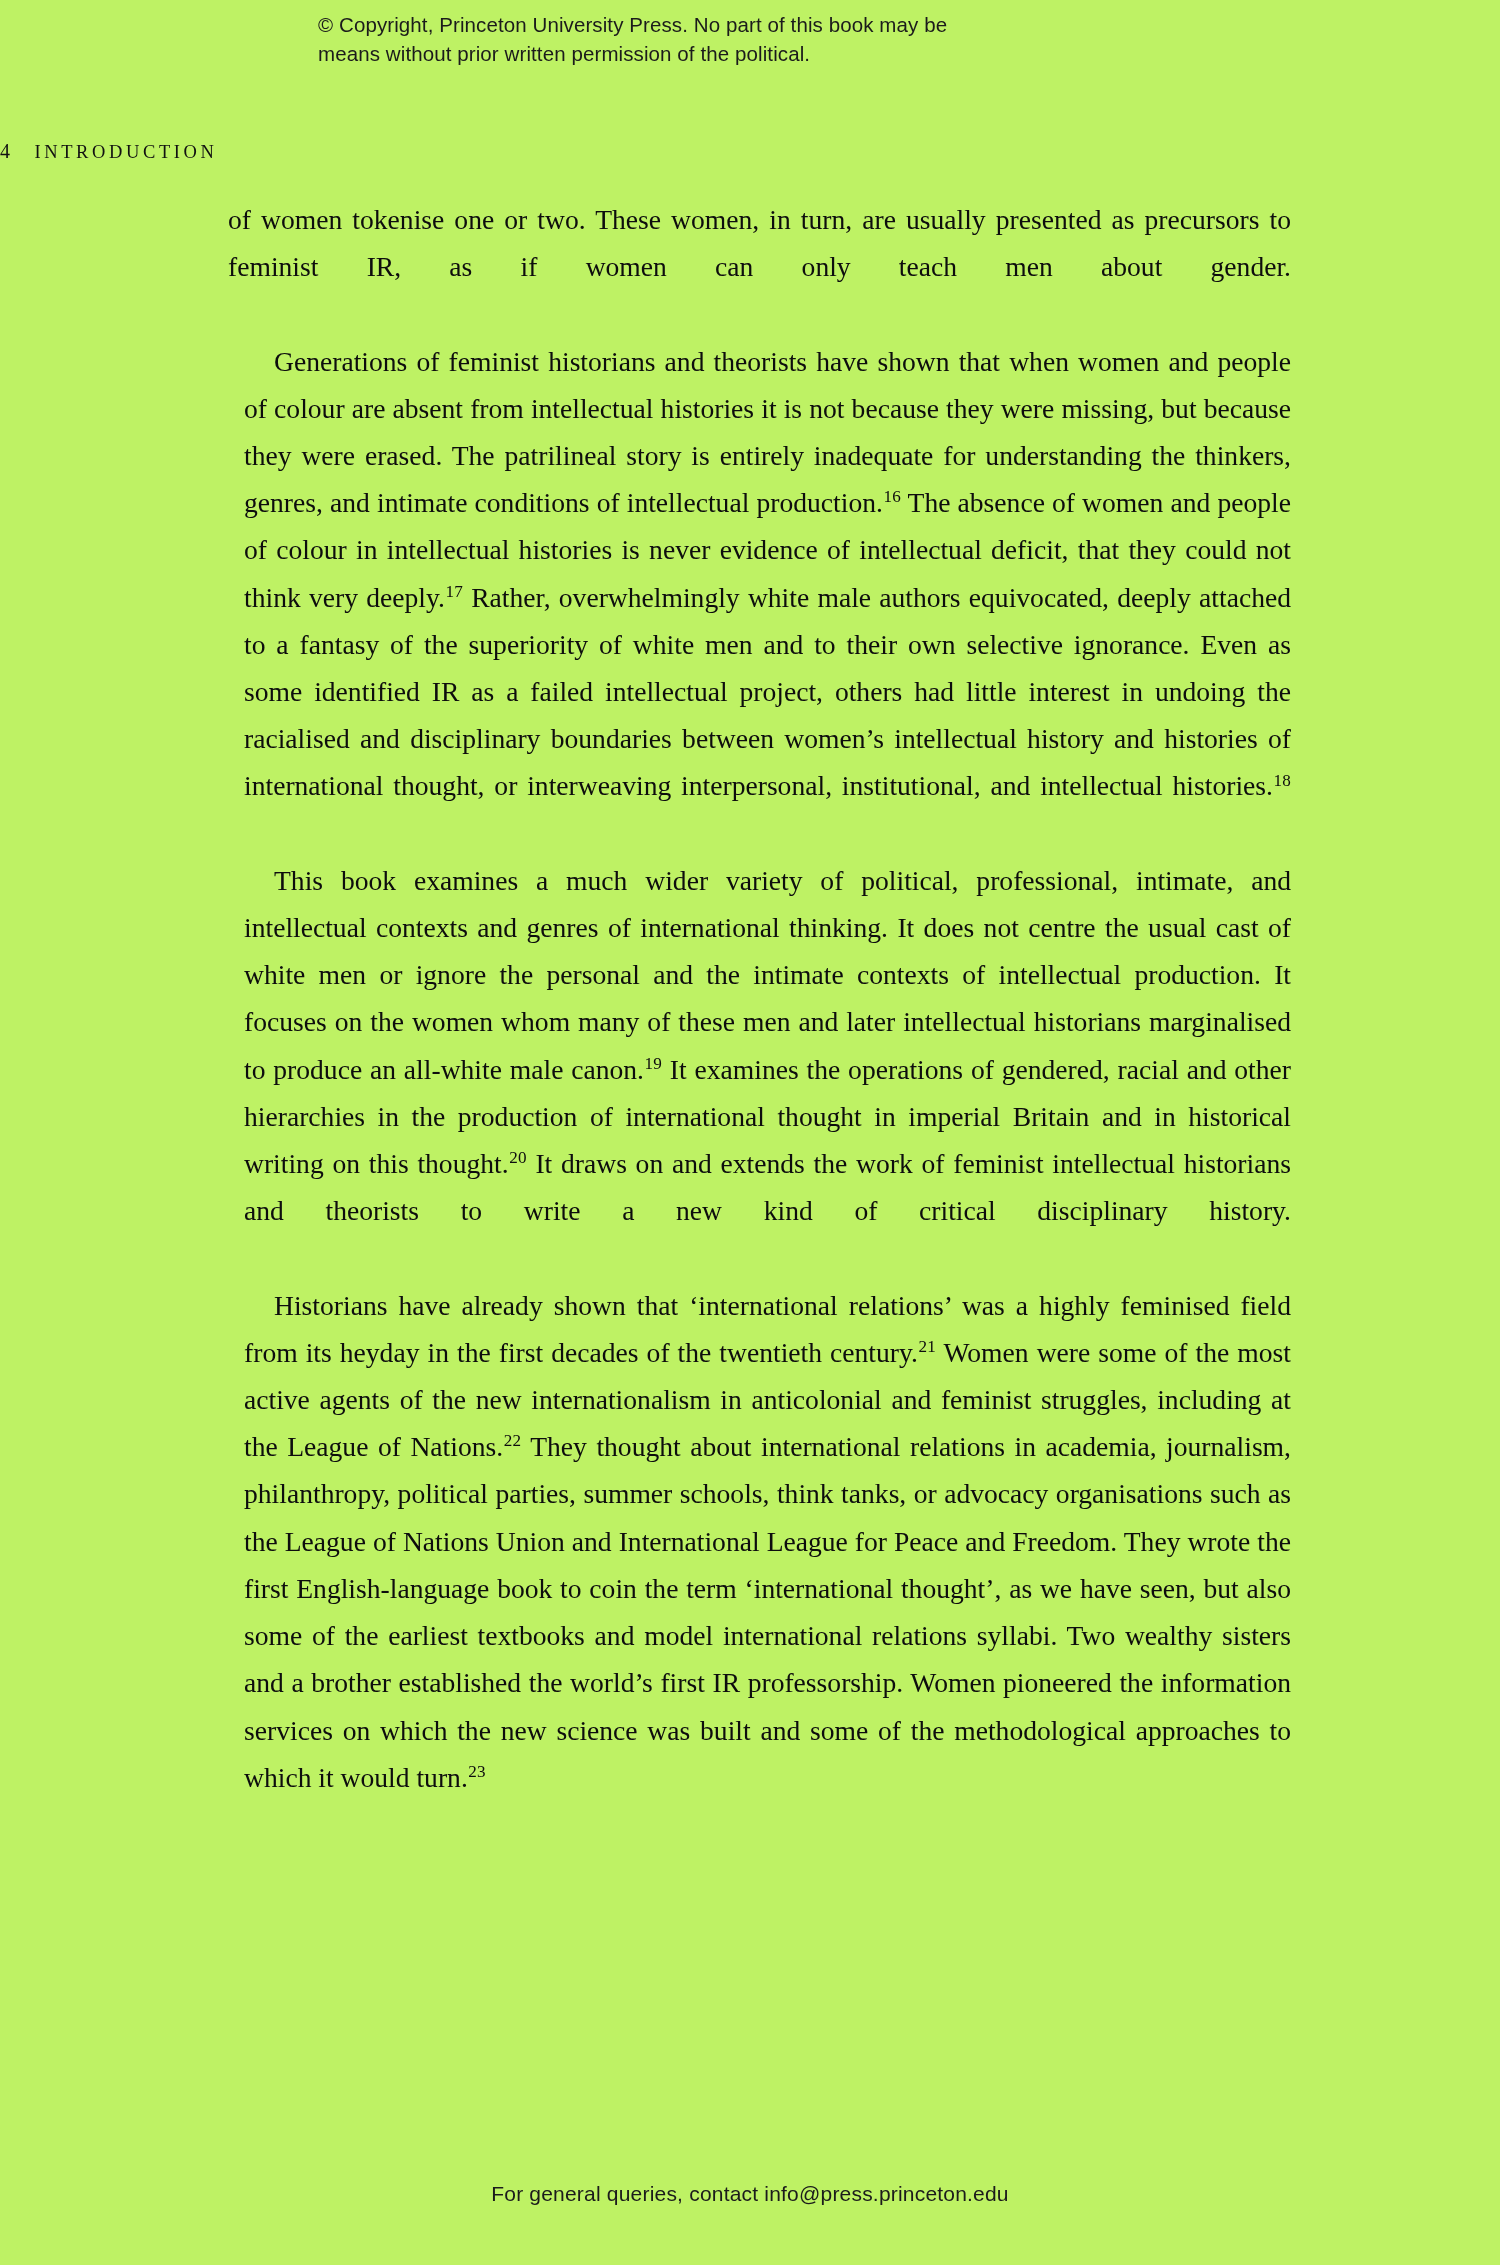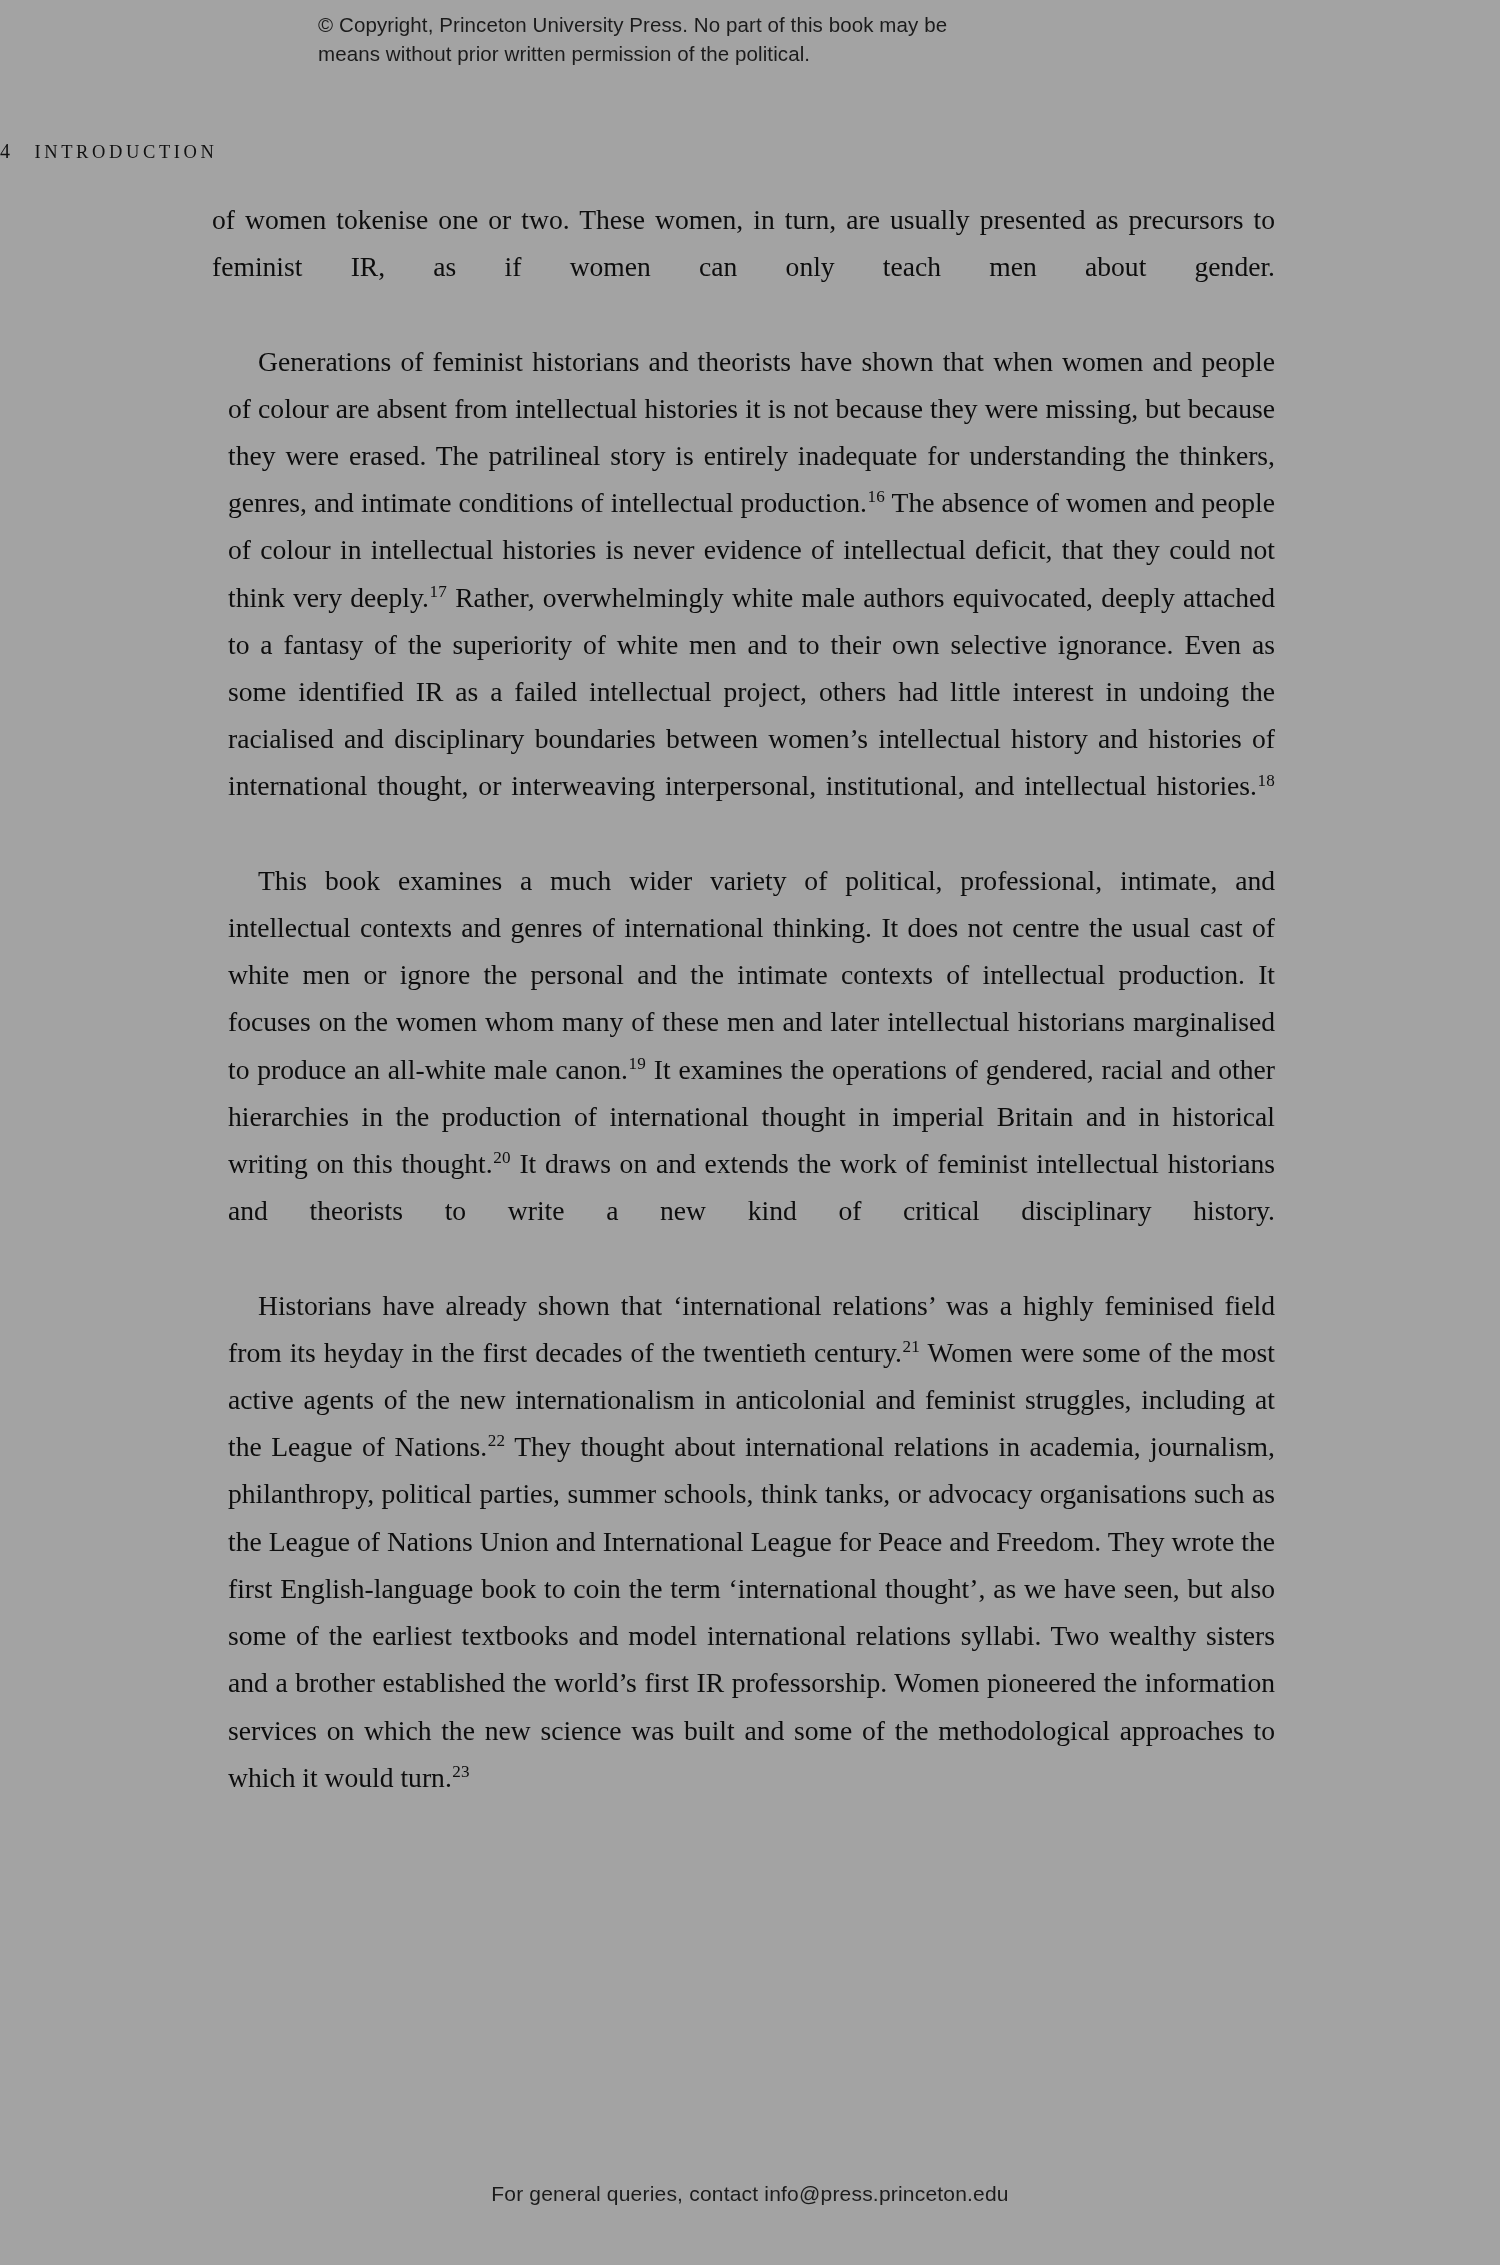--- a/index.html
+++ b/index.html
@@ -12,21 +12,21 @@
     height: 2265px;
     position: relative;
     font-family: "Liberation Serif", "DejaVu Serif", serif;
     color: #000000;
     overflow: hidden;
   }
 
   .page {
     position: absolute;
     inset: 0;
-    background: #a3a3a3;
+    background: #bef264;
   }
 
   
   .copyright-block {
     position: absolute;
     left: 318px;
     top: 10px;
     width: 860px;
     font-family: "Liberation Sans", "DejaVu Sans", sans-serif;
     font-size: 20.5px;
@@ -52,21 +52,21 @@
   }
   .running-head .rh-title {
     font-size: 18.5px;
     letter-spacing: 3.6px;
     margin-left: 24px;
   }
 
   
   .text-column {
     position: absolute;
-    left: 212px;
+    left: 228px;
     top: 196px;
     width: 1063px;
   }
 
   p.body-par {
     margin: 0;
     font-size: 27.6px;
     line-height: 47.2px;
     text-align: justify;
     text-justify: inter-word;

